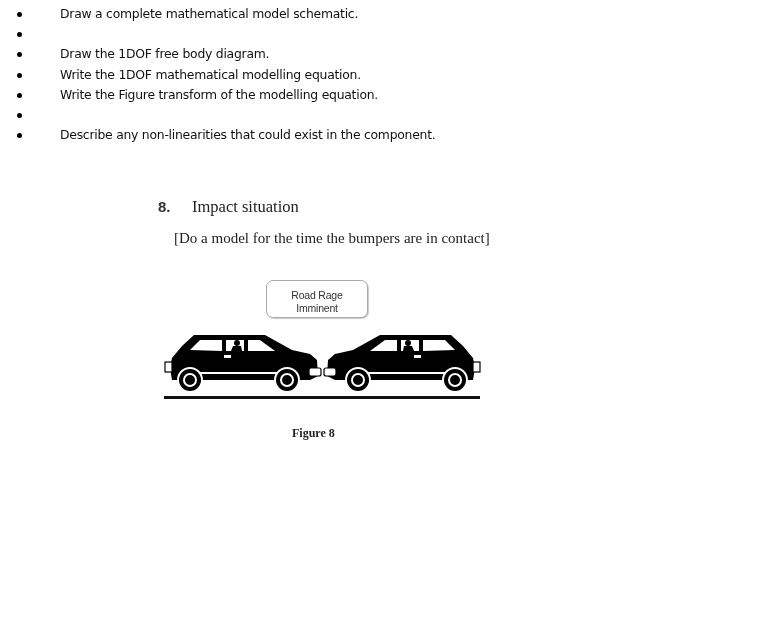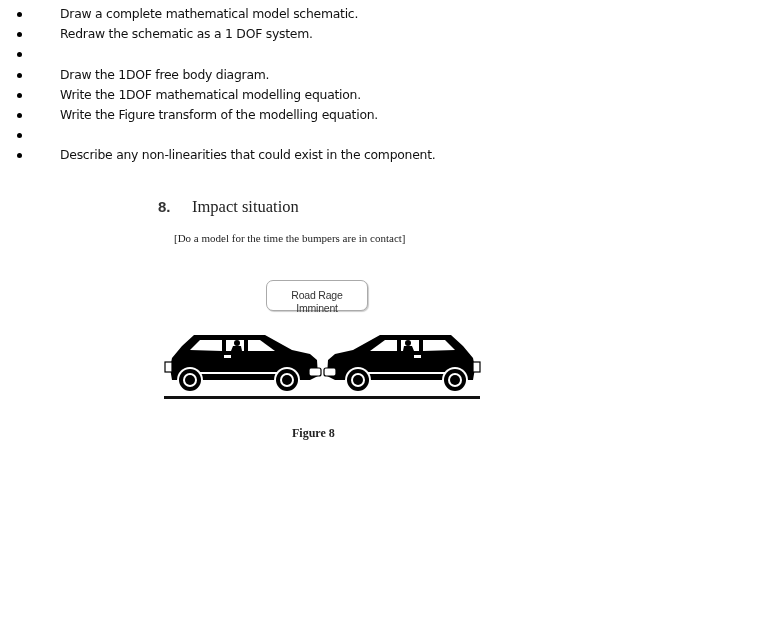--- a/index.html
+++ b/index.html
@@ -15,42 +15,41 @@
       position: absolute; left: 17px; top: 8px; width: 5px; height: 5px;
       border-radius: 50%; background: #000;
     }
     .q-head {
       position: absolute; left: 158px; top: 197px;
       font-family: "Liberation Serif", serif; font-size: 16.5px; color: #222;
     }
     .q-num { font-family: "Liberation Sans", sans-serif; font-size: 15px; font-weight: bold; color: #333; display: inline-block; width: 34px; }
     .q-desc {
       position: absolute; left: 174px; top: 228px; width: 320px;
-      font-family: "Liberation Serif", serif; font-size: 11px; line-height: 21px; color: #222;
+      font-family: "Liberation Serif", serif; font-size: 15px; line-height: 21px; color: #222;
     }
     .callout {
-      position: absolute; left: 266px; top: 280px; width: 102px; height: 31px;
+      position: absolute; left: 266px; top: 280px; width: 102px; height: 38px;
       border: 1px solid #aaa; border-radius: 7px; background: #fff;
       box-shadow: 1px 1px 1px #ccc;
       font-family: "Liberation Sans", sans-serif; font-size: 10.5px; color: #333;
       text-align: center; line-height: 13px; padding-top: 8px; box-sizing: border-box;
       letter-spacing: -0.2px;
     }
     .figure-art { position: absolute; left: 160px; top: 328px; width: 325px; height: 78px; }
     .caption {
       position: absolute; left: 292px; top: 426px;
       font-family: "Liberation Serif", serif; font-weight: bold; font-size: 12px; color: #222;
     }
   </style>
 </head>
 <body>
 
 <ul class="bullets">
   <li><span class="dot"></span><span>Draw a complete mathematical model schematic.</span></li>
-  <li><span class="dot"></span><span>Redraw the schematic as a 1 DOF system.</span></li>
   <li><span class="dot"></span></li>
   <li><span class="dot"></span><span>Draw the 1DOF free body diagram.</span></li>
   <li><span class="dot"></span><span>Write the 1DOF mathematical modelling equation.</span></li>
   <li><span class="dot"></span><span>Write the Figure transform of the modelling equation.</span></li>
   <li><span class="dot"></span></li>
   <li><span class="dot"></span><span>Describe any non-linearities that could exist in the component.</span></li>
 </ul>
 
 <div class="q-head">
   <span class="q-num">8.</span><span>Impact situation</span>

